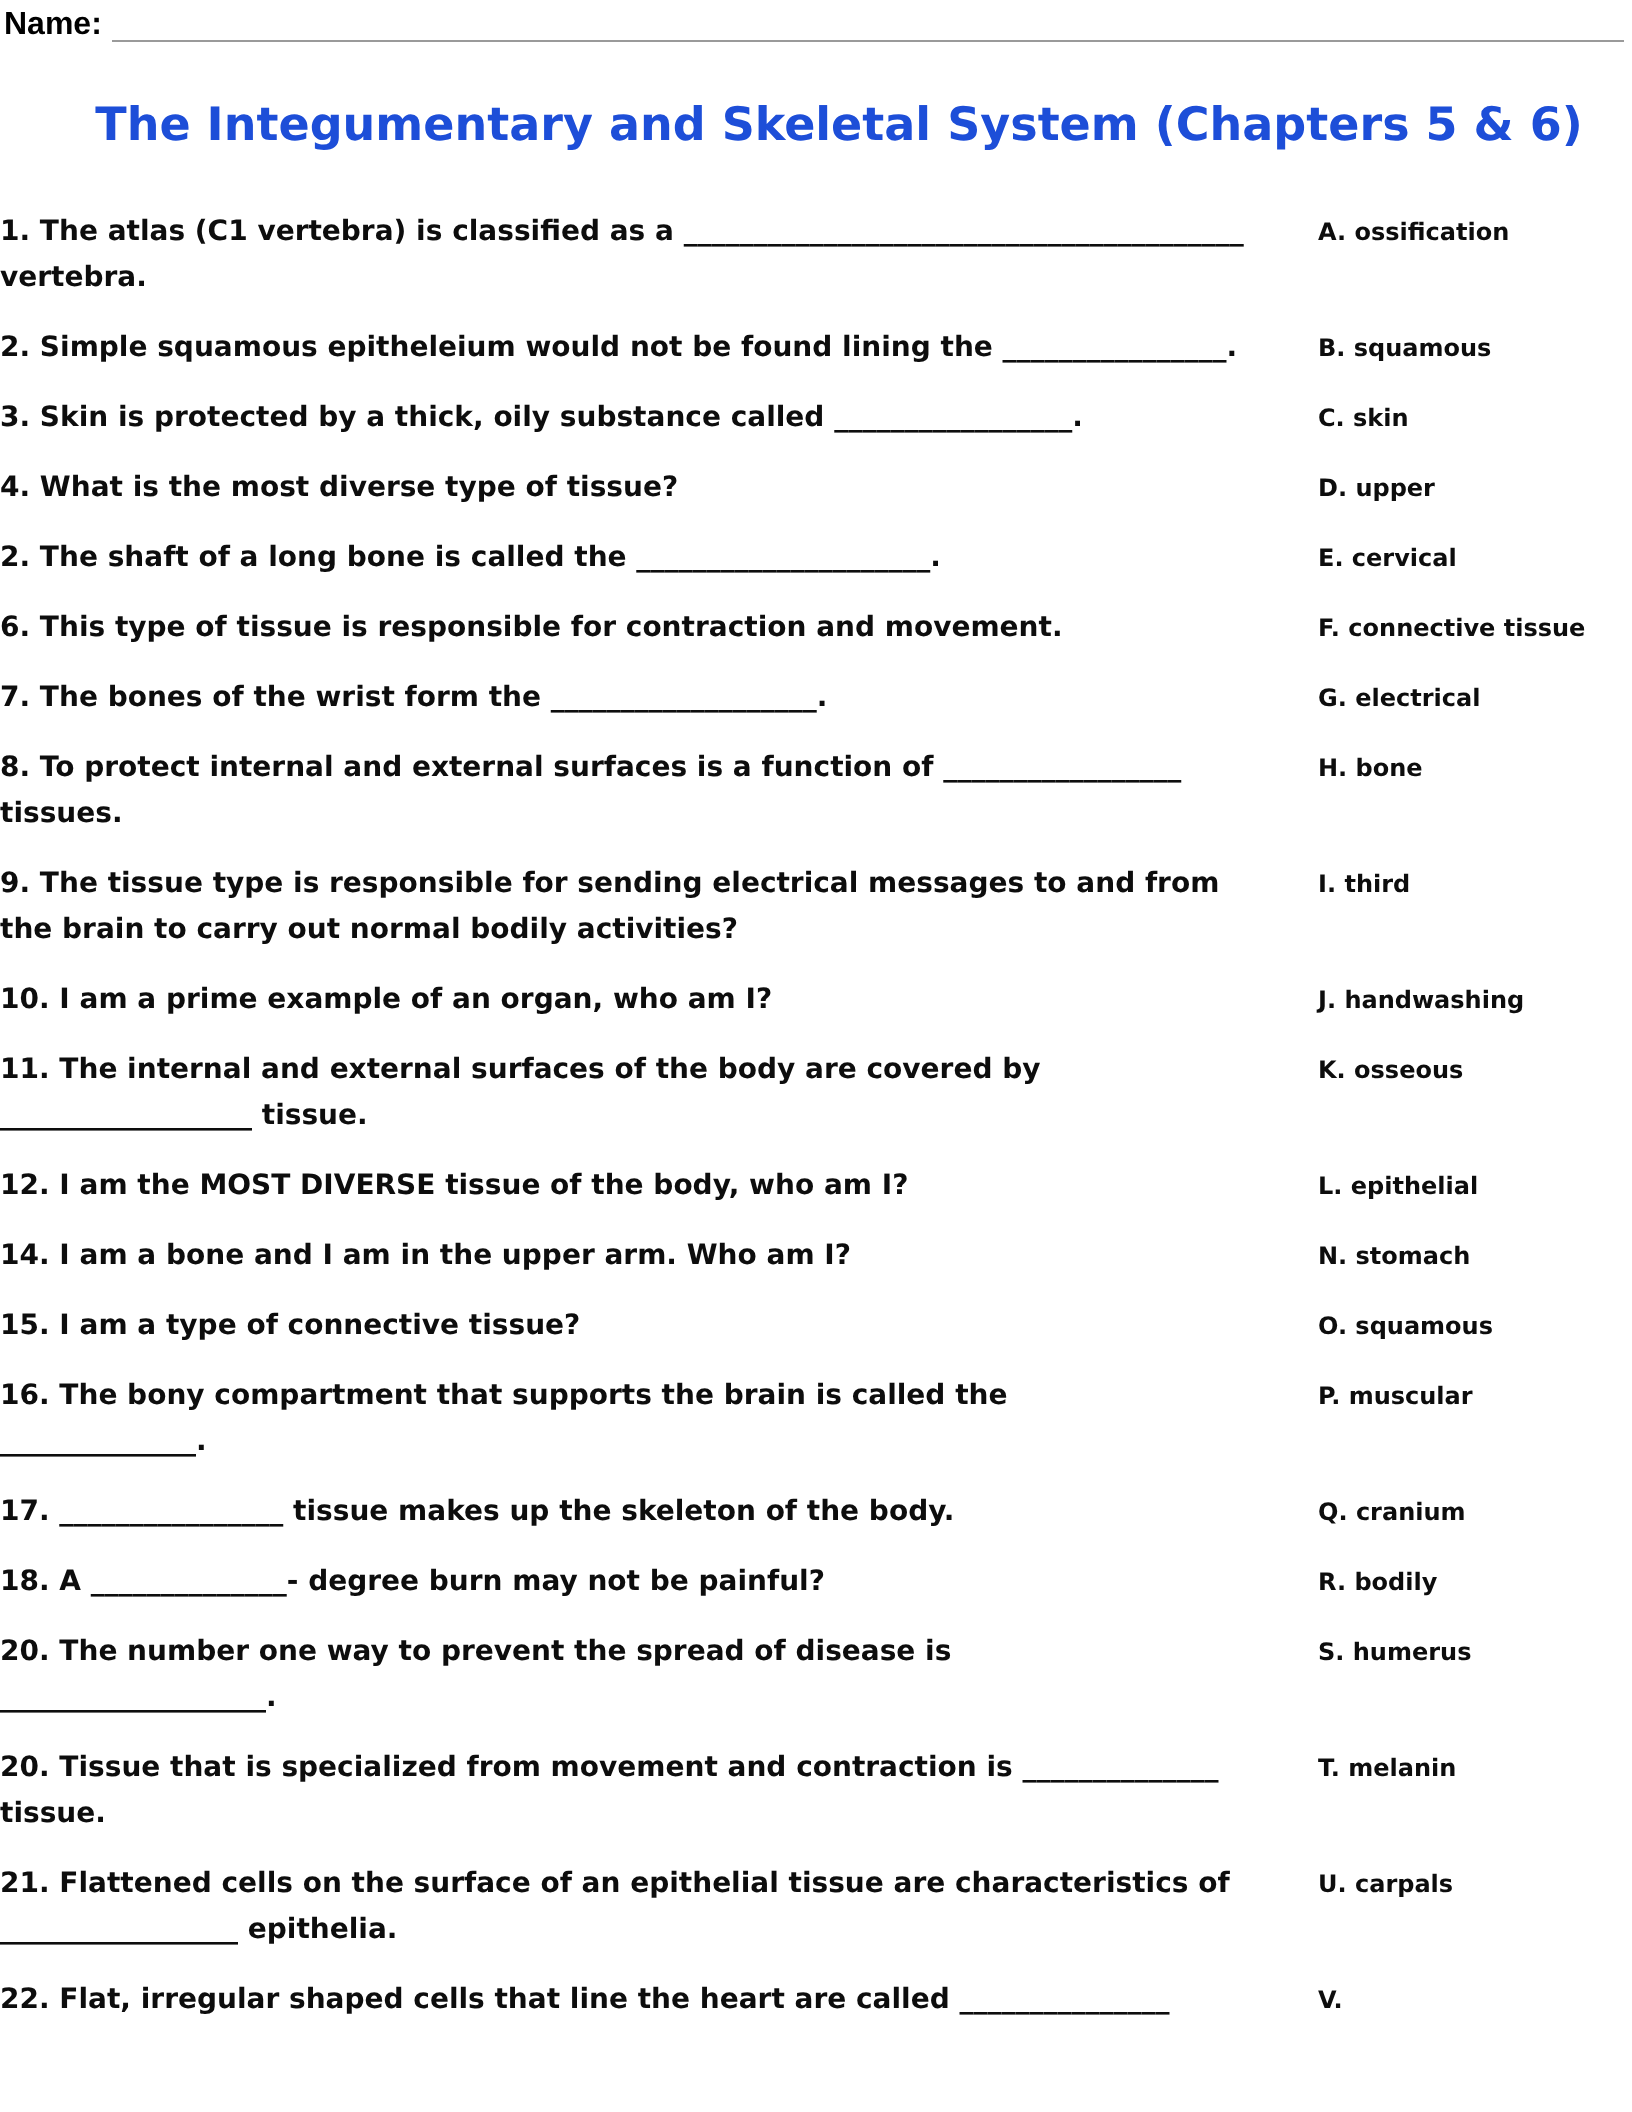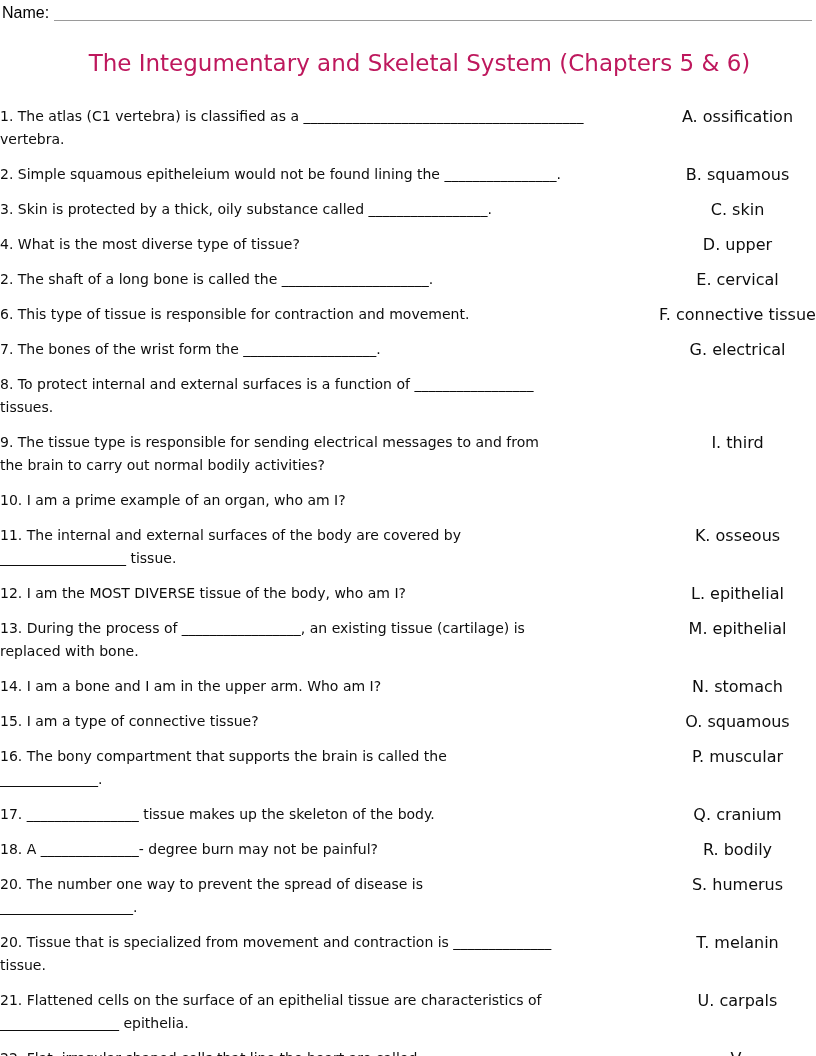--- a/index.html
+++ b/index.html
@@ -5,21 +5,21 @@
   * { box-sizing: border-box; }
   html, body { margin: 0; padding: 0; }
   body {
     width: 816px;
     height: 1056px;
     overflow: hidden;
     background: #ffffff;
     color: #0d0d0d;
     font-family: "DejaVu Sans", sans-serif;
   }
-  .page { width: 816px; height: 1056px; overflow: hidden; position: relative; }
+  .page { width: 816px; height: 1056px; overflow: hidden; position: relative; font-weight: bold; }
   .name-row {
     display: flex;
     align-items: flex-end;
     padding: 3px 4px 0 2px;
     height: 21px;
   }
   .name-label {
     font-family: "Liberation Sans", sans-serif;
     font-size: 16px;
     line-height: 1;
@@ -29,42 +29,41 @@
     flex: 1;
     margin-left: 5px;
     border-bottom: 1px solid #9a9a9a;
     height: 100%;
   }
   .title {
     margin-top: 28px;
     text-align: center;
     font-size: 23px;
     line-height: 28px;
-    color: #be185d;
+    color: #1d4ed8;
     margin-left: 23px;
   }
   .rows { margin-top: 28px; }
   .row {
     display: flex;
     align-items: flex-start;
     margin-bottom: 12px;
   }
   .q {
     width: 652px;
     font-size: 14px;
     line-height: 23px;
     white-space: pre-line;
   }
   .a {
     flex: 1;
     padding-left: 7px;
-    font-size: 16px;
+    font-size: 12px;
     line-height: 23px;
     white-space: nowrap;
-    text-align: center;
   }
 </style>
 </head>
 <body>
 
 <div class="page">
 
   <div class="name-row">
     <span class="name-label">Name:</span>
     <span class="name-line"></span>
@@ -105,48 +104,45 @@
   </div>
 
   <div class="row">
     <div class="q">7. The bones of the wrist form the ___________________.</div>
     <div class="a">G. electrical</div>
   </div>
 
   <div class="row">
     <div class="q">8. To protect internal and external surfaces is a function of _________________
 tissues.</div>
+    <div class="a">H. bone</div>
   </div>
 
   <div class="row">
     <div class="q">9. The tissue type is responsible for sending electrical messages to and from
 the brain to carry out normal bodily activities?</div>
     <div class="a">I. third</div>
   </div>
 
   <div class="row">
     <div class="q">10. I am a prime example of an organ, who am I?</div>
+    <div class="a">J. handwashing</div>
   </div>
 
   <div class="row">
     <div class="q">11. The internal and external surfaces of the body are covered by
 __________________ tissue.</div>
     <div class="a">K. osseous</div>
   </div>
 
   <div class="row">
     <div class="q">12. I am the MOST DIVERSE tissue of the body, who am I?</div>
     <div class="a">L. epithelial</div>
   </div>
 
-  <div class="row">
-    <div class="q">13. During the process of _________________, an existing tissue (cartilage) is
-replaced with bone.</div>
-    <div class="a">M. epithelial</div>
-  </div>
 
   <div class="row">
     <div class="q">14. I am a bone and I am in the upper arm. Who am I?</div>
     <div class="a">N. stomach</div>
   </div>
 
   <div class="row">
     <div class="q">15. I am a type of connective tissue?</div>
     <div class="a">O. squamous</div>
   </div>

